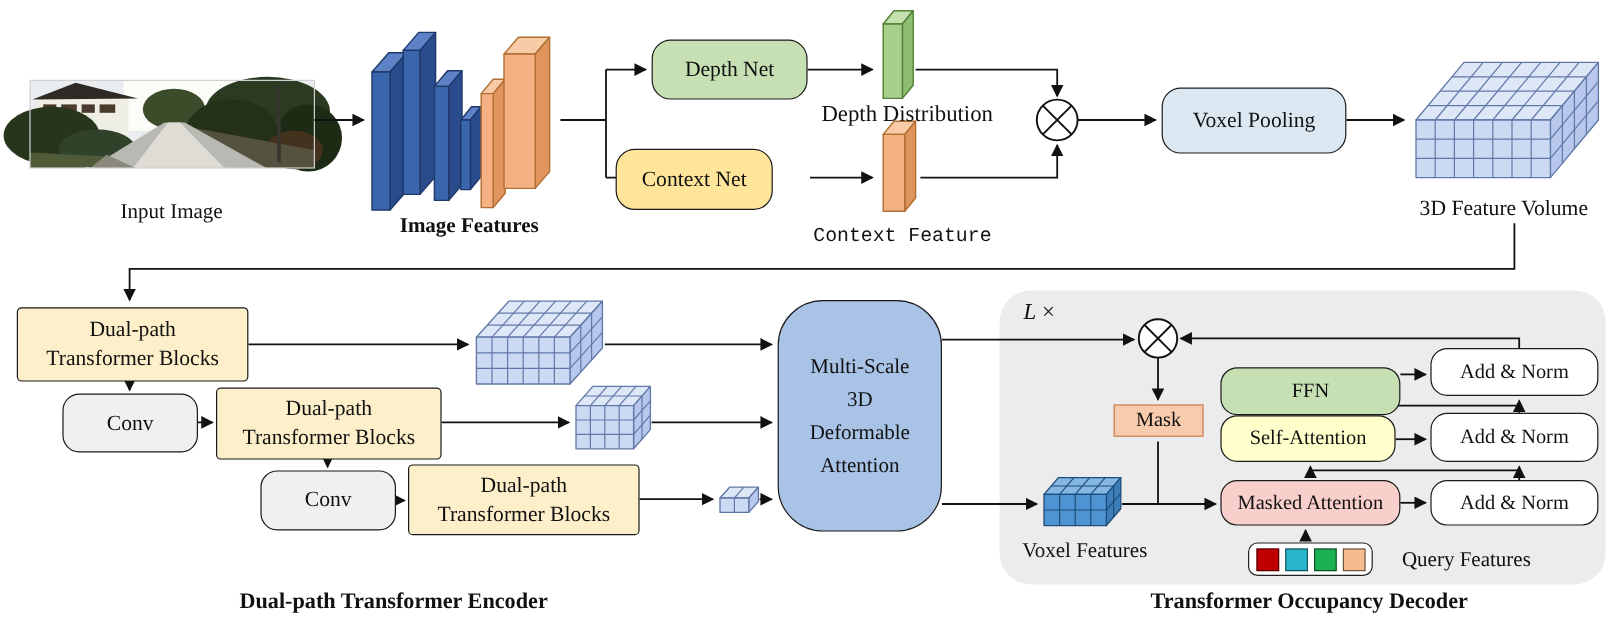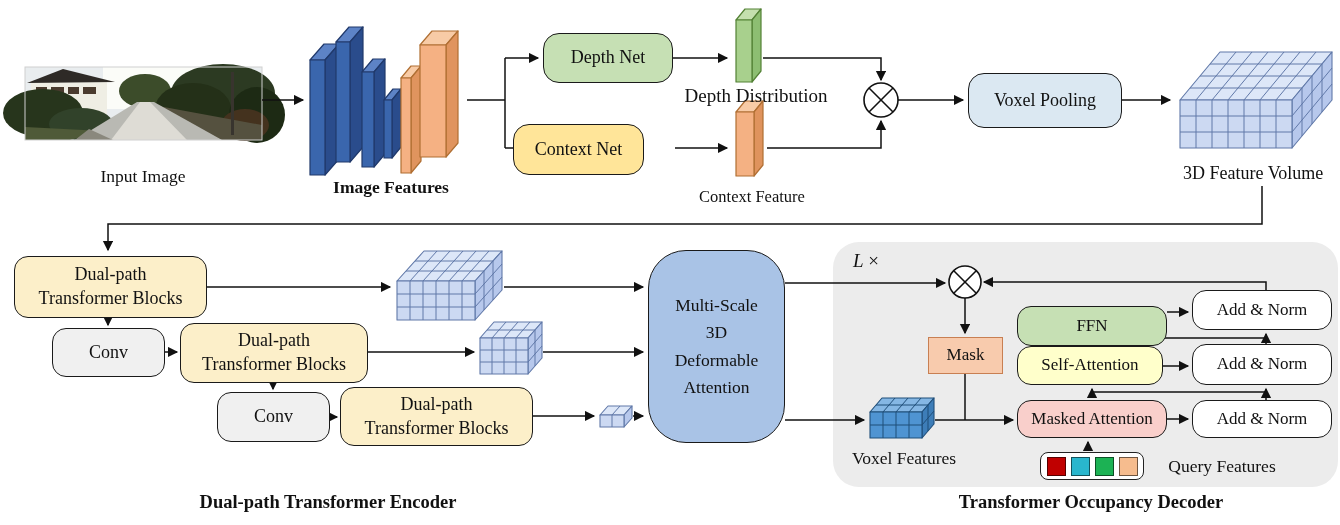--- a/index.html
+++ b/index.html
@@ -9,21 +9,21 @@
     font-family:"Liberation Serif","DejaVu Serif",serif;
     color:#111;
   }
   .box{
     position:absolute;display:flex;align-items:center;justify-content:center;
     text-align:center;border:1.6px solid #1a1a1a;box-sizing:border-box;
     font-size:18px;line-height:1.3;z-index:3;background:#fff;
   }
   .r14{border-radius:14px;}
   .r16{border-radius:16px;}
-  .r18{border-radius:14px;}
+  .r18{border-radius:4px;}
   .lbl{
     position:absolute;z-index:3;white-space:nowrap;font-size:17.5px;
     transform:translateX(-50%);
   }
   .lbl.left{transform:none;}
   .bold{font-weight:bold;}
   #decoder-panel{
     position:absolute;left:833px;top:242px;width:505px;height:245px;
     background:#ececec;border-radius:26px;z-index:1;
   }
@@ -273,21 +273,21 @@
   <span>Transformer Blocks</span>
 </div>
 
 <div class="box msbox" style="left:648px;top:250px;width:137px;height:193px;background:#a9c3e6;border-radius:38px;">
   <span>Multi-Scale</span>
   <span>3D</span>
   <span>Deformable</span>
   <span>Attention</span>
 </div>
 
-<div class="box" style="left:928px;top:337px;width:75px;height:37px;background:#f8cbad;border:1.5px solid #c87f52;font-size:17px;">
+<div class="box" style="left:928px;top:337px;width:75px;height:27px;background:#f8cbad;border:1.5px solid #c87f52;font-size:17px;">
   <span>Mask</span>
 </div>
 
 <div class="box r14" style="left:1017px;top:292px;width:150px;height:40px;background:#c6e0b4;font-size:17px;margin-top:14px;">
   <span>FFN</span>
 </div>
 
 <div class="box r14" style="left:1017px;top:346px;width:146px;height:39px;background:#ffffcb;font-size:17px;">
   <span>Self-Attention</span>
 </div>
@@ -312,21 +312,21 @@
   <div class="qsq" style="background: rgb(28, 178, 84);"></div>
   <div class="qsq" style="background: rgb(246, 188, 142);"></div>
 </div>
 
 <div class="lbl" style="left:143px;top:166px;text-align:right;">Input Image</div>
 
 <div class="lbl bold" style="left:391px;top:177px;">Image Features</div>
 
 <div class="lbl" style="left:756px;top:85px;font-size:19px;">Depth Distribution</div>
 
-<div class="lbl" style="left:752px;top:187px;font-size:16.5px;">Context Feature</div>
+<div class="lbl" style="left:752px;top:187px;font-size:16.5px;font-family:Liberation Mono, monospace;">Context Feature</div>
 
 <div class="lbl left" style="left:1183px;top:163px;font-size:18px;">3D Feature Volume</div>
 
 <div class="lbl left" style="left:853px;top:250px;font-size:19px;z-index:3;">
   <span style="font-style:italic;">L</span>
   <span>×</span>
 </div>
 
 <div class="lbl" style="left:904px;top:448px;">Voxel Features</div>
 

